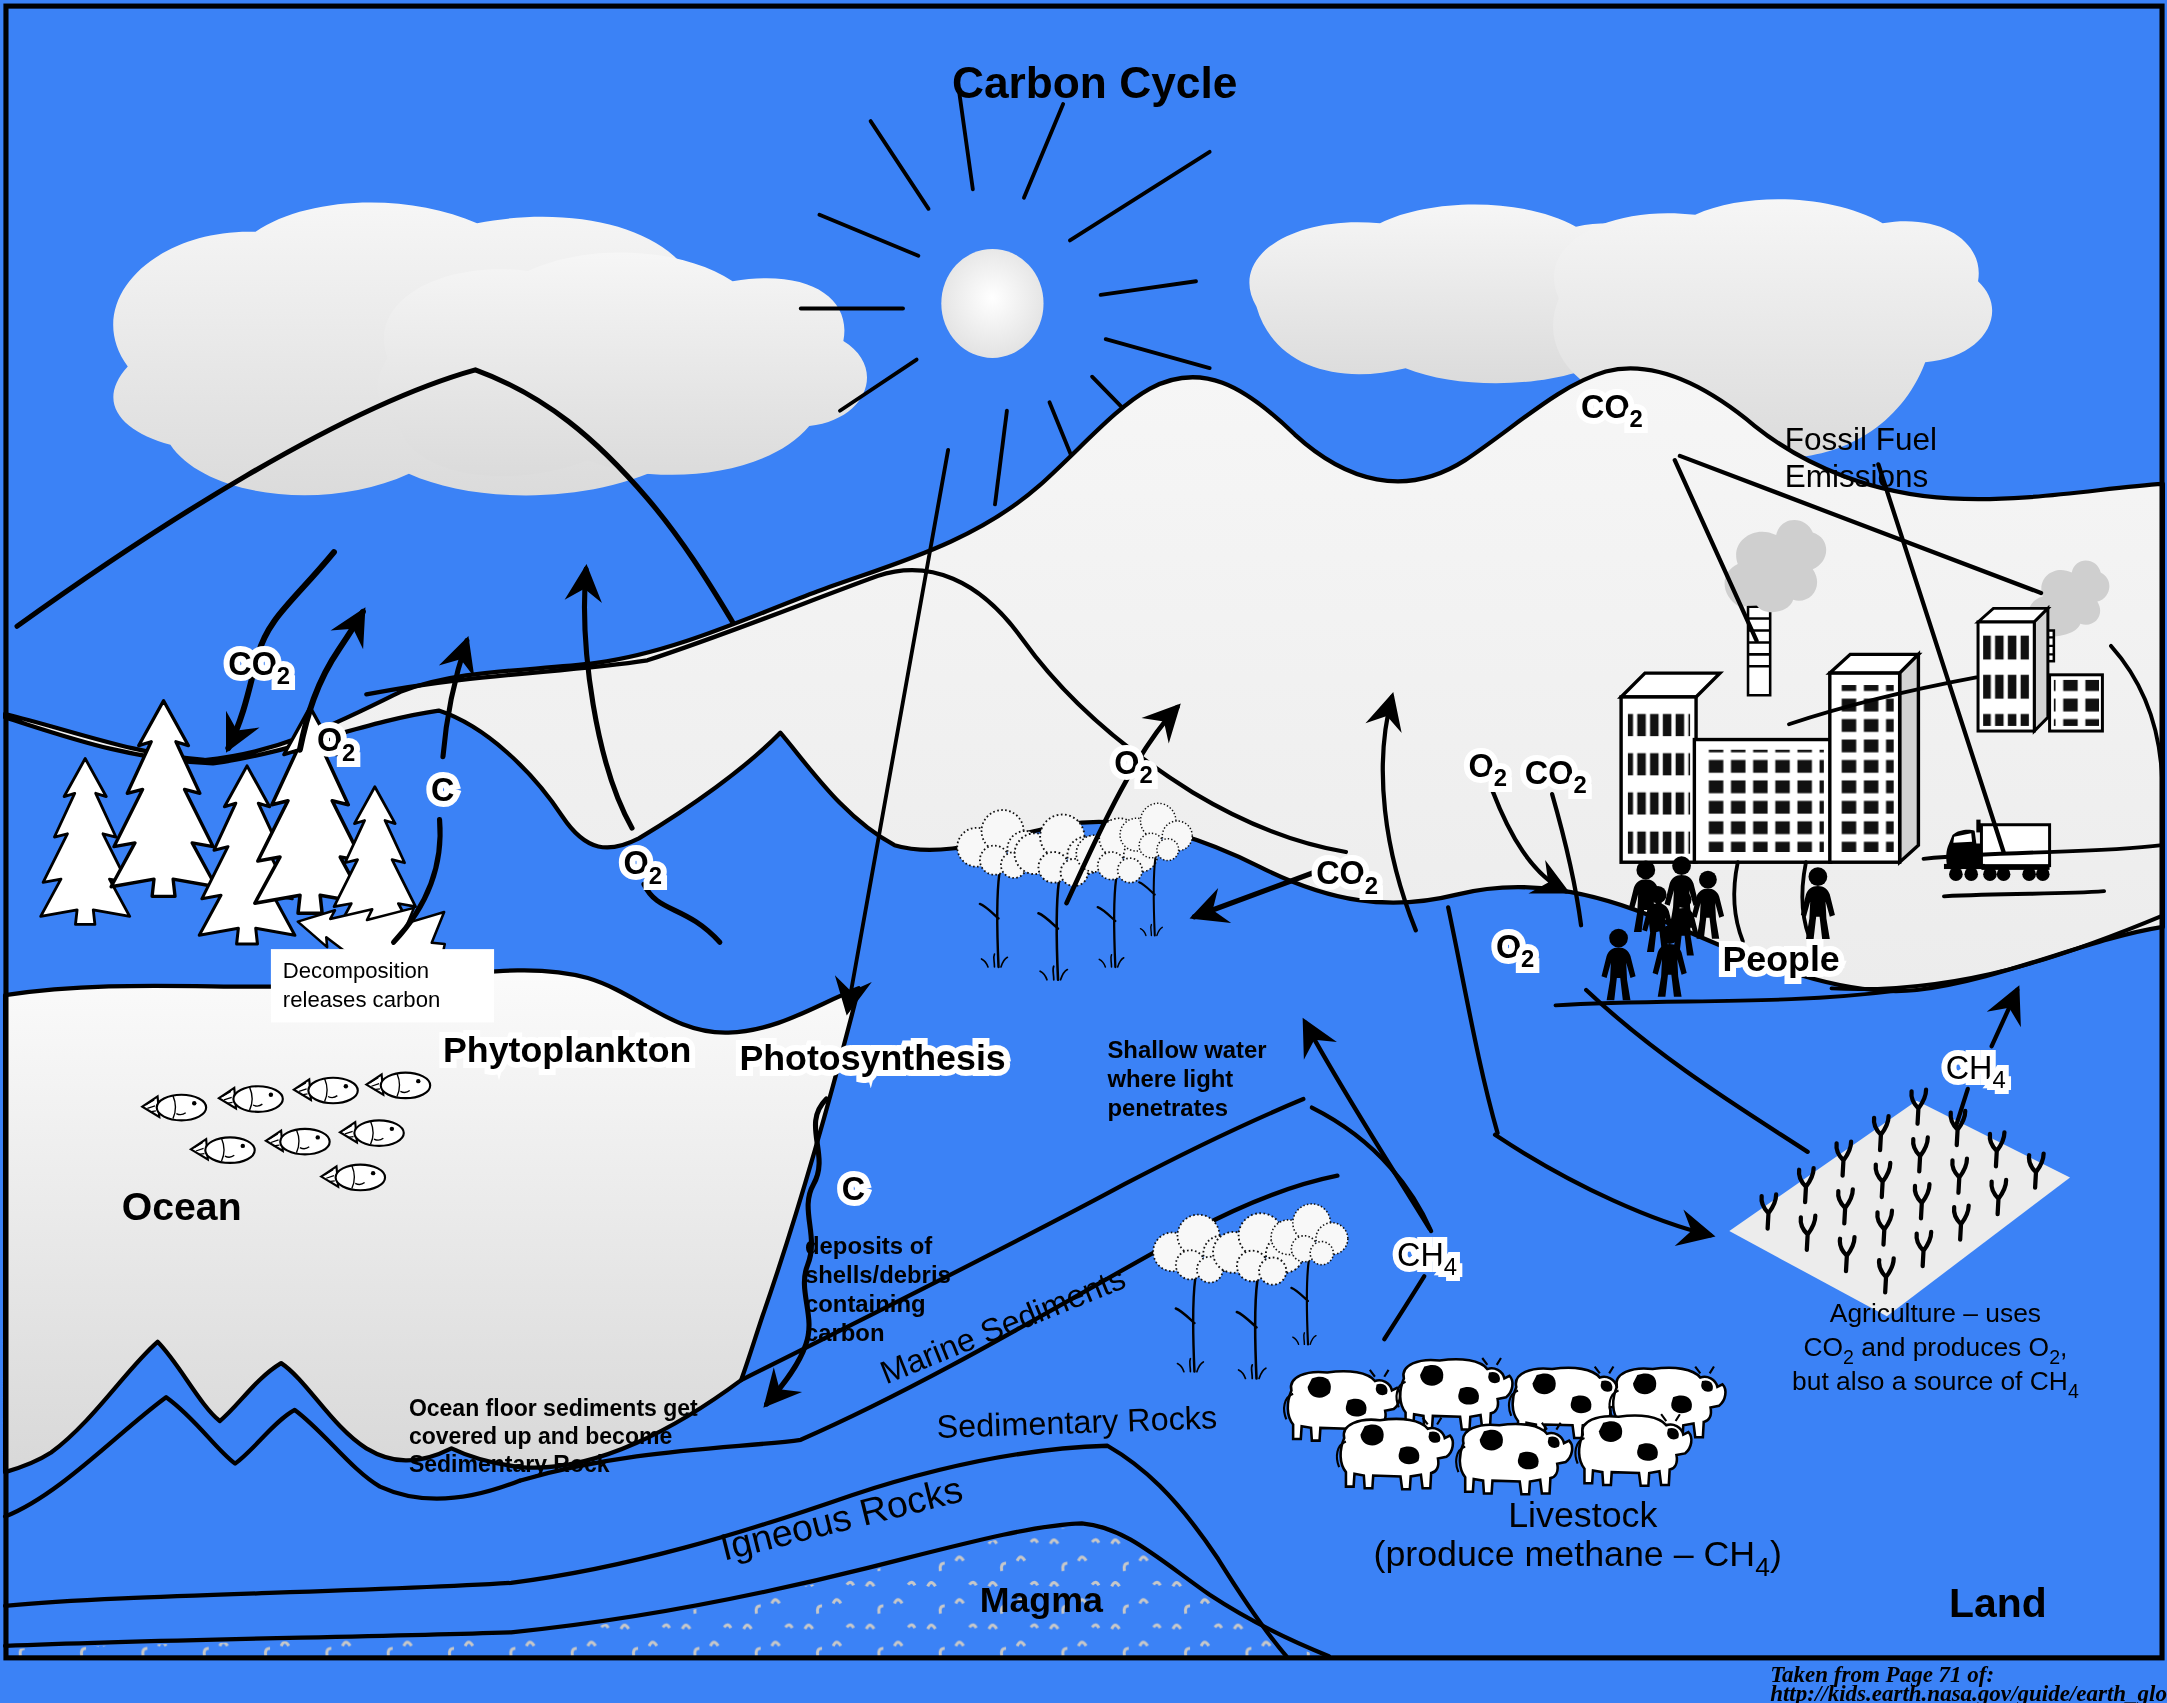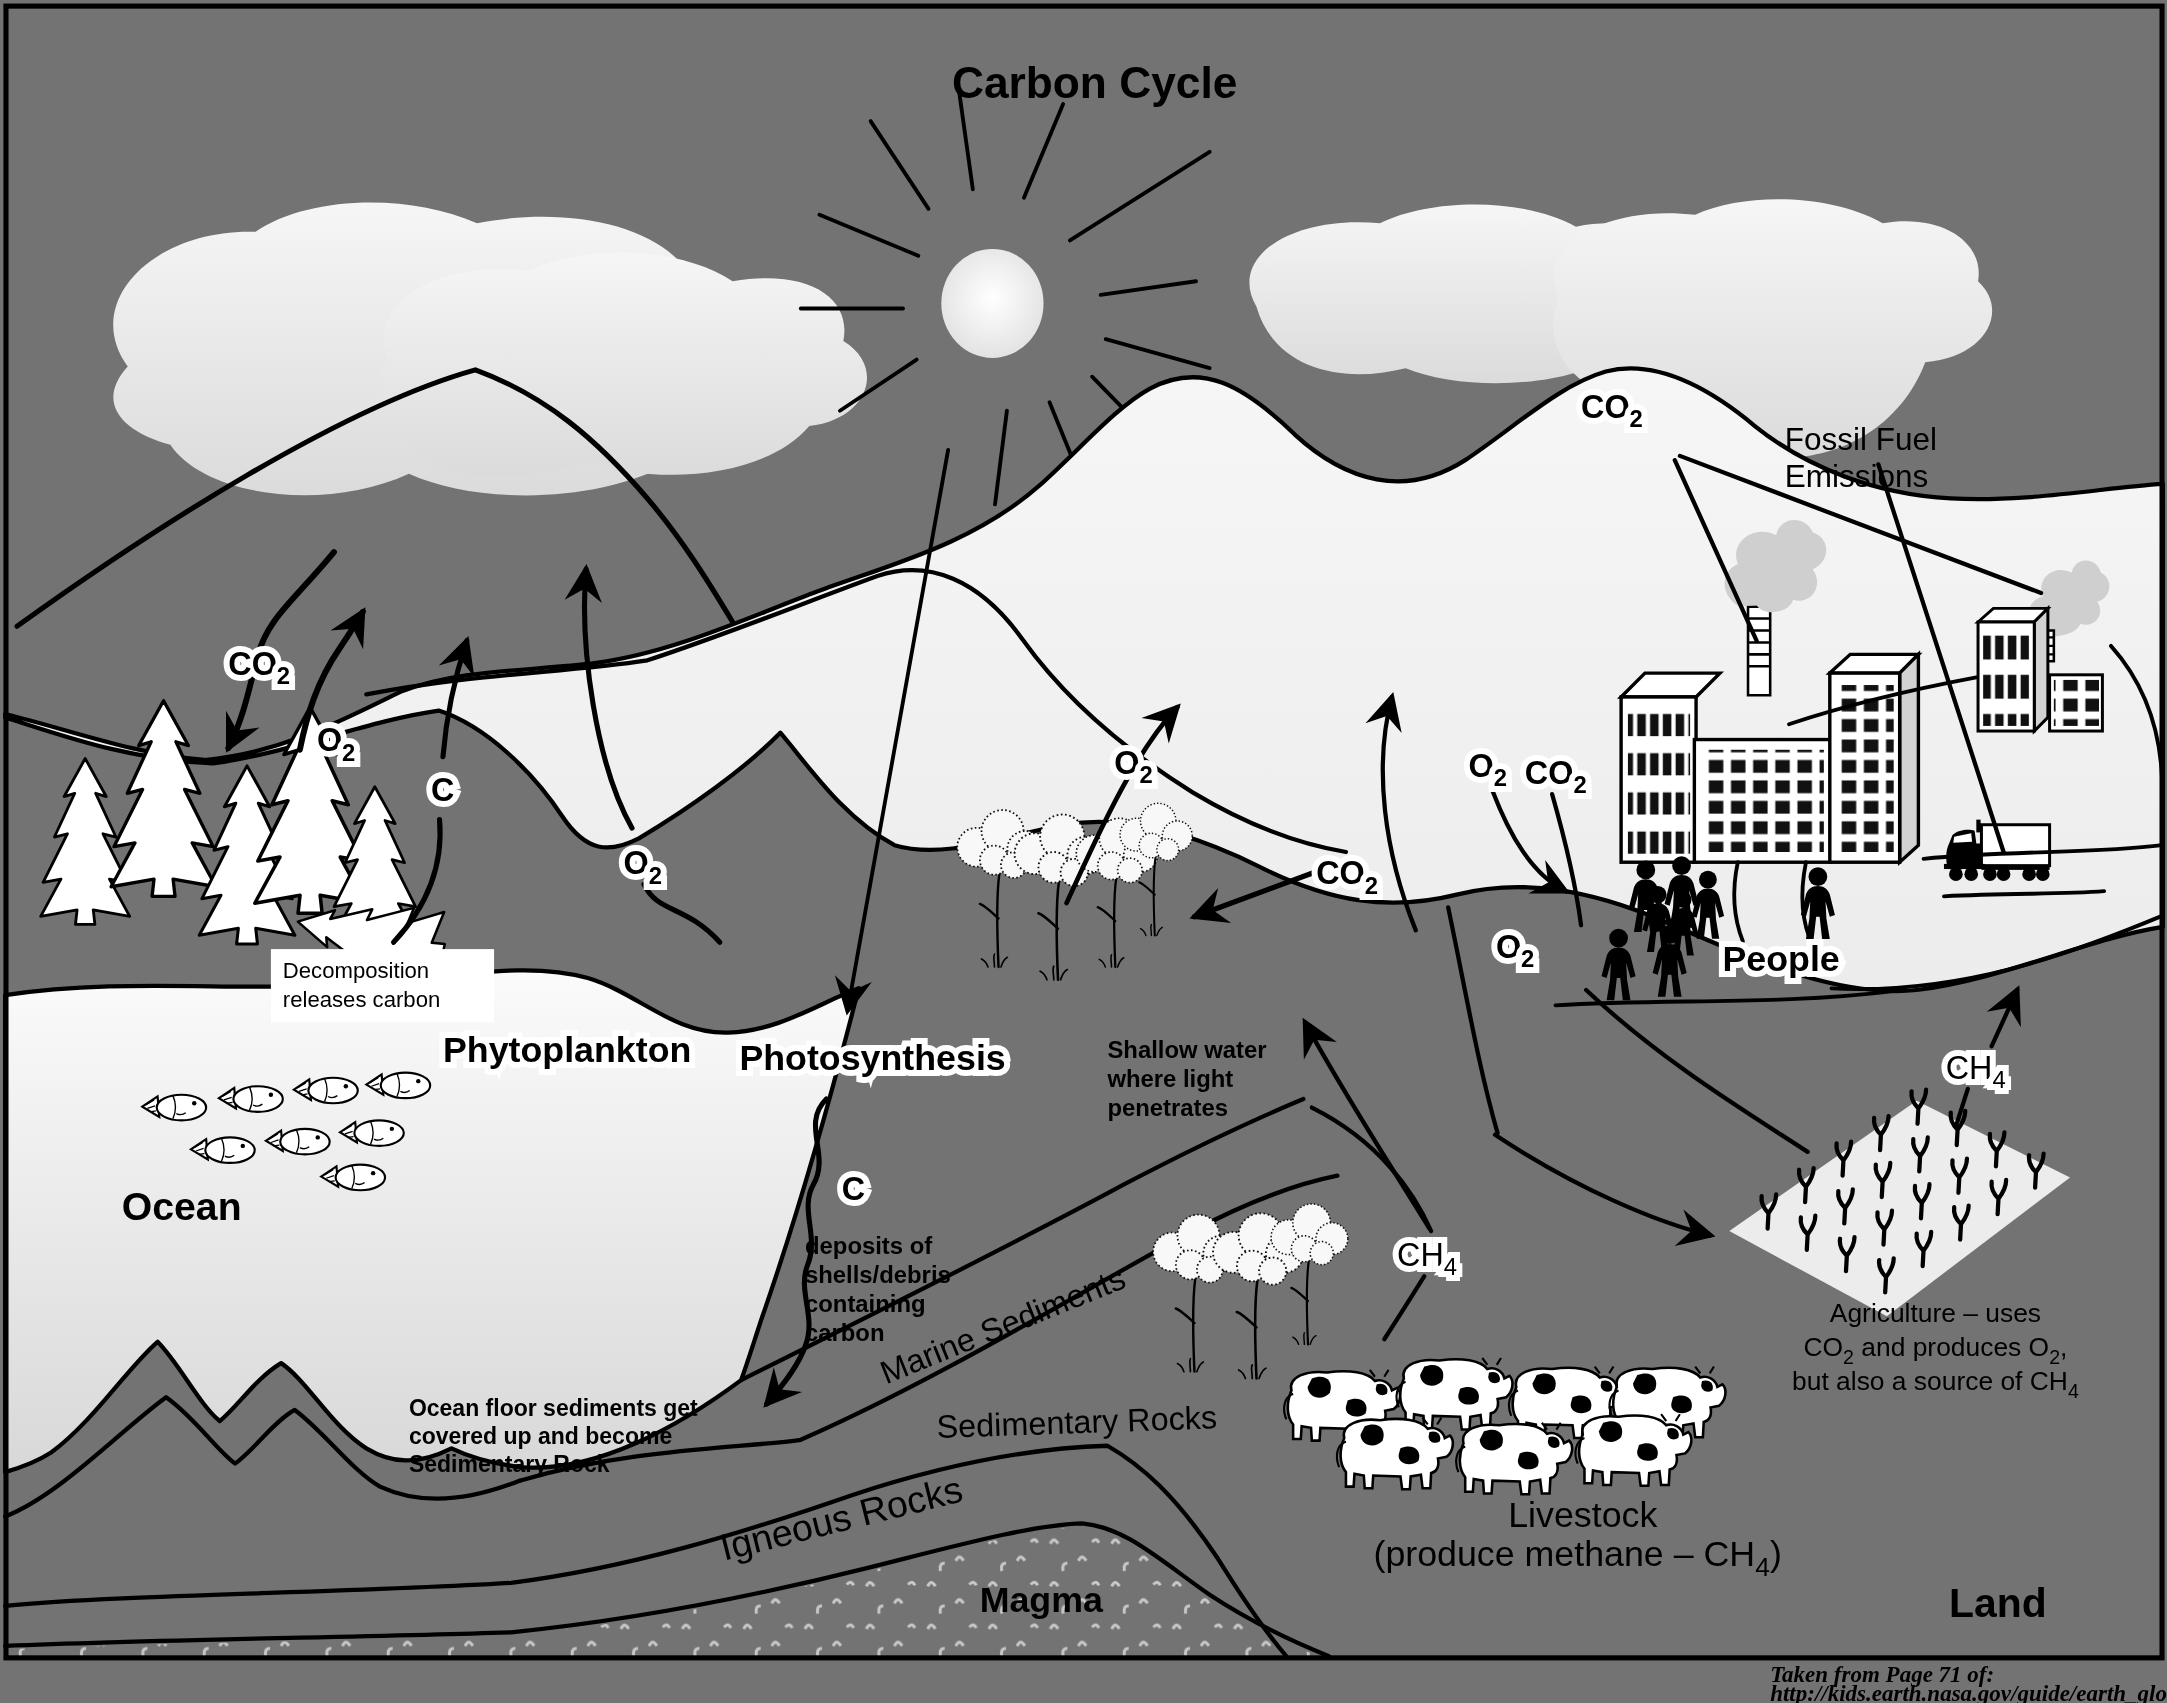--- a/index.html
+++ b/index.html
@@ -1,16 +1,16 @@
 <!DOCTYPE html>
 <html style="font-size:13.6px"><head>
 <meta charset="utf-8">
 <style>
   html,body{margin:0;padding:0;background:#fff}
-  .stage{position:relative;width:2168px;height:1704px;font-family:"Liberation Sans",sans-serif;background:#737373}
+  .stage{position:relative;width:2168px;height:1704px;font-family:"Liberation Sans",sans-serif;background:#3b82f6}
   svg{display:block}
   text{fill:#000}
   .b{font-weight:bold}
   .halo{stroke:#fff;stroke-width:14;paint-order:stroke}
   .serif{font-family:"Liberation Serif",serif;font-style:italic;font-weight:bold}
   .ln{fill:none;stroke:#000;stroke-linecap:round;stroke-linejoin:round}
 </style>
 </head>
 <body>
 

